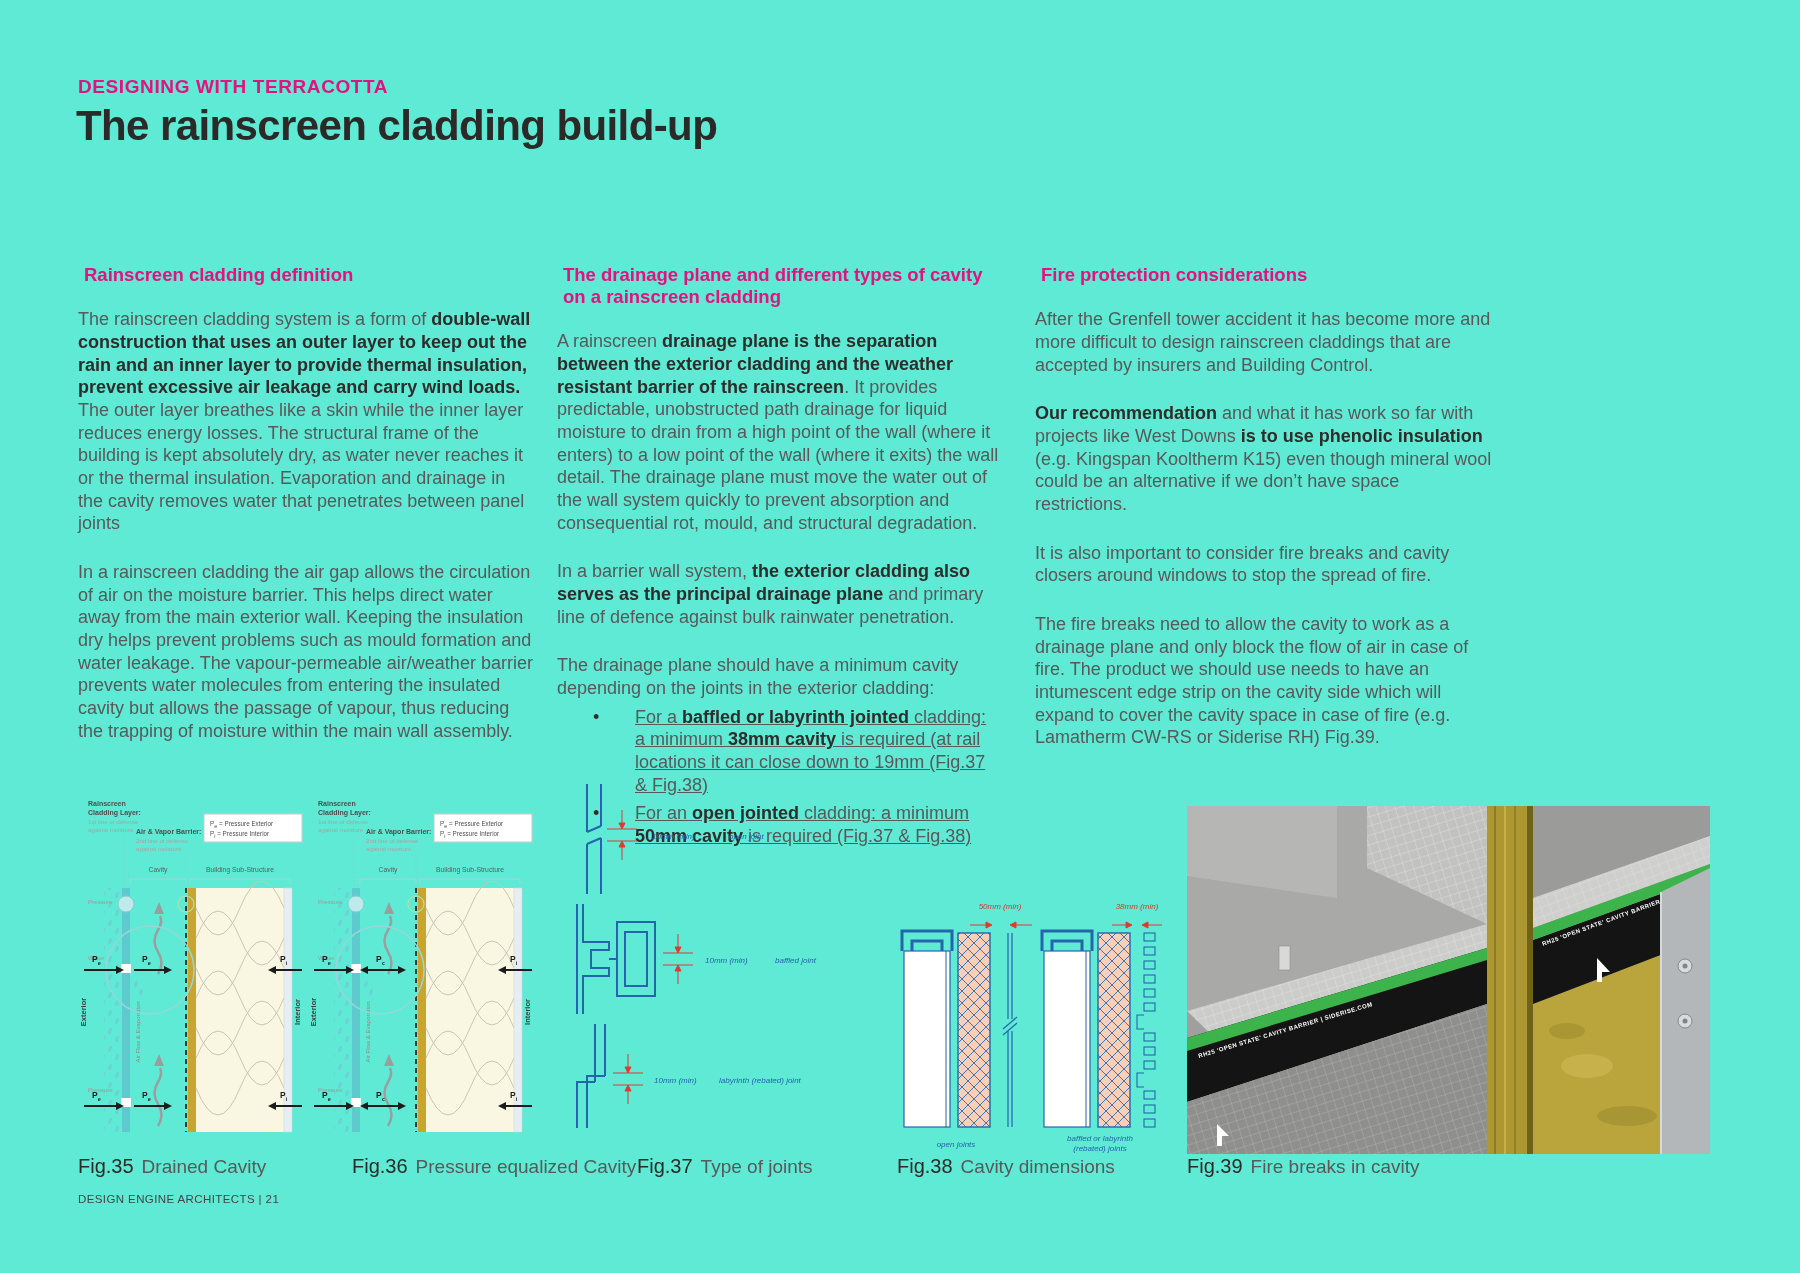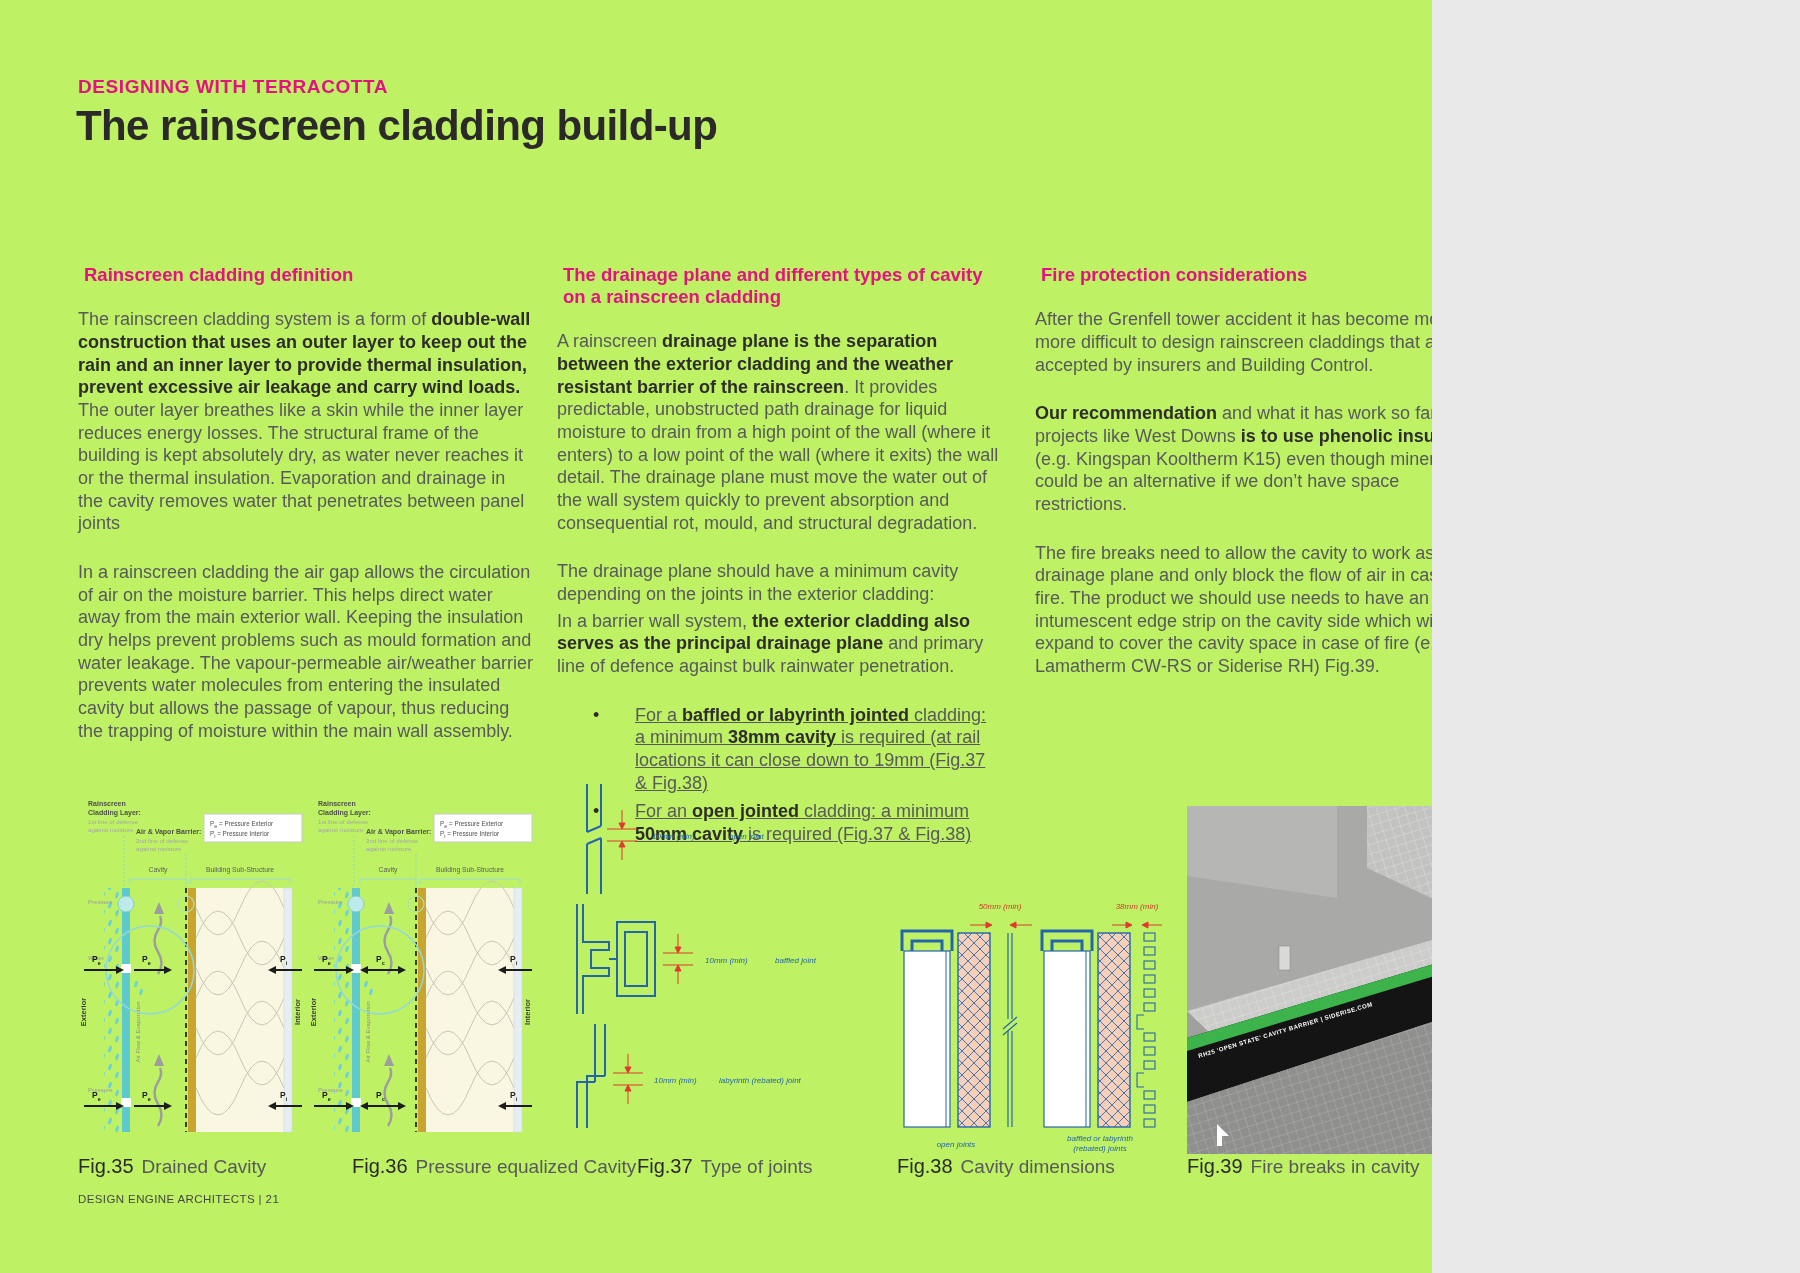--- a/index.html
+++ b/index.html
@@ -1,16 +1,16 @@
 <!DOCTYPE html>
 <html><head>
 <meta charset="utf-8">
 <style>
   html,body{margin:0;padding:0;background:#e9e9e9;}
-  .page{position:relative;width:1432px;height:1273px;background:#bef264;overflow:hidden;
+  .page{position:relative;width:1800px;height:1273px;background:#5eead4;overflow:hidden;
         font-family:"Liberation Sans",sans-serif;color:#58595b;}
   .eyebrow{position:absolute;left:78px;top:76px;font-size:19px;font-weight:600;
            letter-spacing:.6px;color:#e31280;}
   .title{position:absolute;left:76px;top:102px;font-size:42px;font-weight:800;
          letter-spacing:-.6px;color:#2b2a28;text-align:right;}
   .col{position:absolute;top:264px;font-size:18px;line-height:1.26;}
   .col-1{left:78px;width:455px;}
   .col-2{left:557px;width:452px;}
   .col-3{left:1035px;width:458px;}
   .col h3{margin:0 0 22px 6px;font-size:18.5px;line-height:1.2;color:#e31280;font-weight:700;}
@@ -54,32 +54,33 @@
 
   <div class="col col-1">
     <h3>Rainscreen cladding definition</h3>
     <p><span>The rainscreen cladding system is a form of </span><span class="b">double-wall construction that uses an outer layer to keep out the rain and an inner layer to provide thermal insulation, prevent excessive air leakage and carry wind loads.</span><span> The outer layer breathes like a skin while the inner layer reduces energy losses. The structural frame of the building is kept absolutely dry, as water never reaches it or the thermal insulation. Evaporation and drainage in the cavity removes water that penetrates between panel joints</span></p>
     <p><span>In a rainscreen cladding the air gap allows the circulation of air on the moisture barrier. This helps direct water away from the main exterior wall. Keeping the insulation dry helps prevent problems such as mould formation and water leakage. The vapour-permeable air/weather barrier prevents water molecules from entering the insulated cavity but allows the passage of vapour, thus reducing the trapping of moisture within the main wall assembly.</span></p>
   </div>
 
   <div class="col col-2">
     <h3>The drainage plane and different types of cavity on a rainscreen cladding</h3>
     <p><span>A rainscreen </span><span class="b">drainage plane is the separation between the exterior cladding and the weather resistant barrier of the rainscreen</span><span>. It provides predictable, unobstructed path drainage for liquid moisture to drain from a high point of the wall (where it enters) to a low point of the wall (where it exits) the wall detail. The drainage plane must move the water out of the wall system quickly to prevent absorption and consequential rot, mould, and structural degradation.</span></p>
+    <p><span>In a barrier wall system, </span><span class="b">the exterior cladding also serves as the principal drainage plane</span><span> and primary line of defence against bulk rainwater penetration.</span></p>
     <p style="margin-bottom:4px"><span>The drainage plane should have a minimum cavity depending on the joints in the exterior cladding:</span></p>
-    <p><span>In a barrier wall system, </span><span class="b">the exterior cladding also serves as the principal drainage plane</span><span> and primary line of defence against bulk rainwater penetration.</span></p>
     <ul class="bullets">
       <li><span>For a </span><span class="b">baffled or labyrinth jointed</span><span> cladding: a minimum </span><span class="b">38mm cavity</span><span> is required (at rail locations it can close down to 19mm (Fig.37 &amp; Fig.38)</span></li>
       <li><span>For an </span><span class="b">open jointed</span><span> cladding: a minimum </span><span class="b">50mm cavity</span><span> is required (Fig.37 &amp; Fig.38)</span></li>
     </ul>
   </div>
 
   <div class="col col-3">
     <h3>Fire protection considerations</h3>
     <p><span>After the Grenfell tower accident it has become more and more difficult to design rainscreen claddings that are accepted by insurers and Building Control.</span></p>
     <p><span class="b">Our recommendation</span><span> and what it has work so far with projects like West Downs </span><span class="b">is to use phenolic insulation</span><span> (e.g. Kingspan Kooltherm K15) even though mineral wool could be an alternative if we don’t have space restrictions.</span></p>
+    <p><span>It is also important to consider fire breaks and cavity closers around windows to stop the spread of fire.</span></p>
     <p><span>The fire breaks need to allow the cavity to work as a drainage plane and only block the flow of air in case of fire. The product we should use needs to have an intumescent edge strip on the cavity side which will expand to cover the cavity space in case of fire (e.g. Lamatherm CW-RS or Siderise RH) Fig.39.</span></p>
   </div>
 
   <svg class="figsvg fig35" width="228" height="362" viewBox="0 0 228 362">
     <defs>
       <pattern id="dropsA" width="14" height="18" patternUnits="userSpaceOnUse">
         <ellipse cx="4" cy="5" rx="1.6" ry="3.3" fill="#6fd0d6" transform="rotate(18 4 5)"></ellipse>
         <ellipse cx="11" cy="13" rx="1.6" ry="3.3" fill="#6fd0d6" transform="rotate(18 11 13)"></ellipse>
       </pattern>
     </defs>

